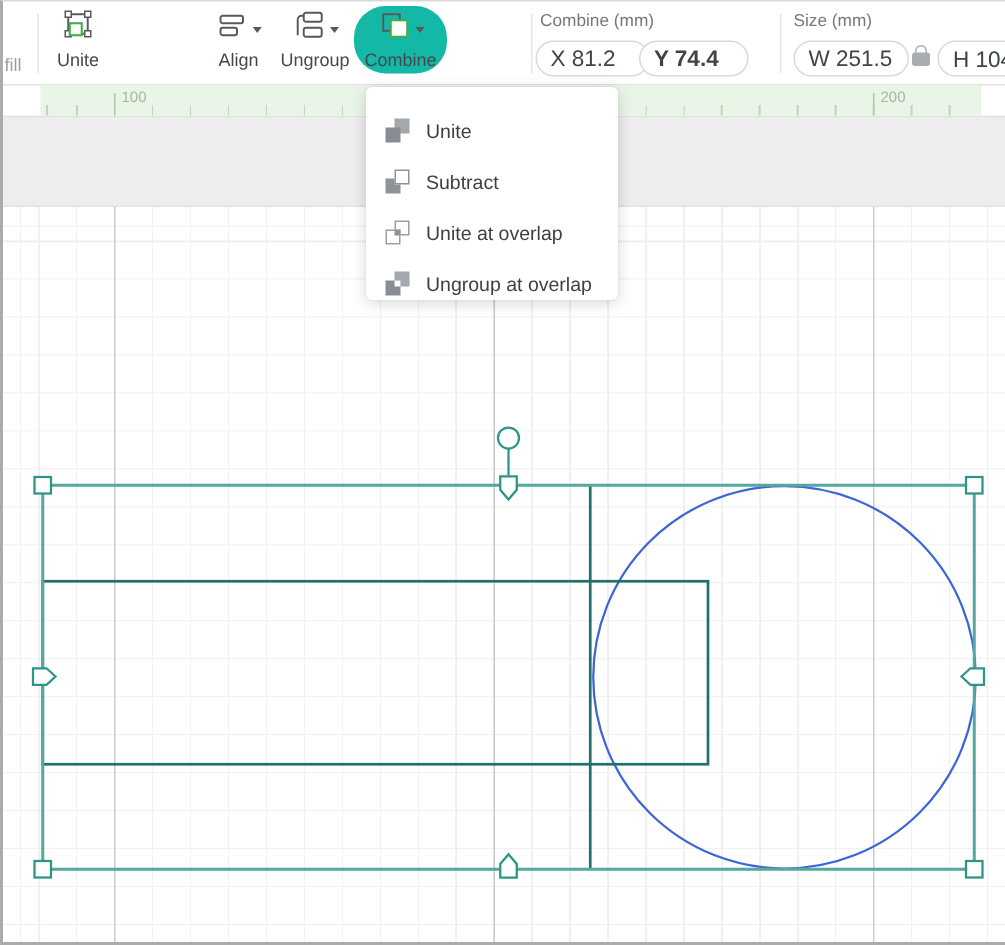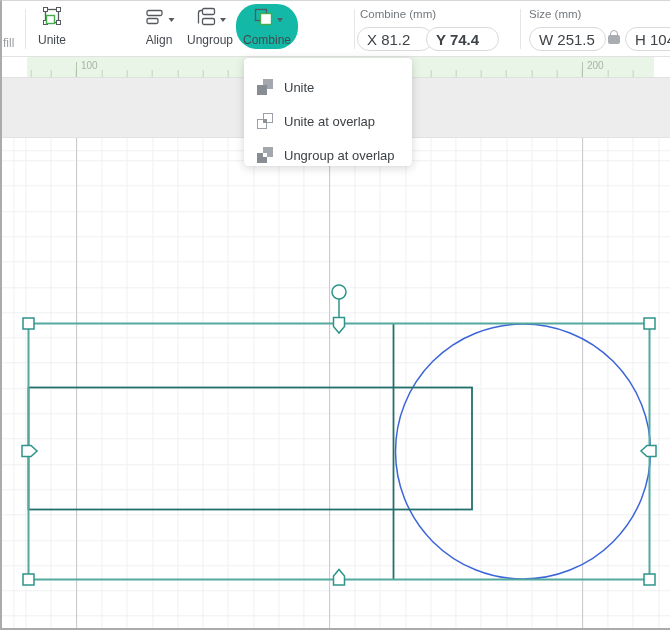--- a/index.html
+++ b/index.html
@@ -184,20 +184,27 @@
 
   <div class="menu" data-interactable="false">
     <div class="menu-item" data-interactable="true">
       <span class="ci ci-unite" data-interactable="false">
           <span class="sq b"></span>
           <span class="sq f"></span>
         </span>
       <span data-interactable="false">Unite</span>
     </div>
     <div class="menu-item" data-interactable="true">
+      <span class="ci ci-sub" data-interactable="false">
+          <span class="sq b"></span>
+          <span class="sq f"></span>
+        </span>
+      <span data-interactable="false">Subtract</span>
+    </div>
+    <div class="menu-item" data-interactable="true">
       <span class="ci ci-uov" data-interactable="false">
           <span class="sq b"></span>
           <span class="sq f"></span>
           <span class="o"></span>
         </span>
       <span data-interactable="false">Unite at overlap</span>
     </div>
     <div class="menu-item" data-interactable="true">
       <span class="ci ci-sov" data-interactable="false">
           <span class="sq b"></span>

